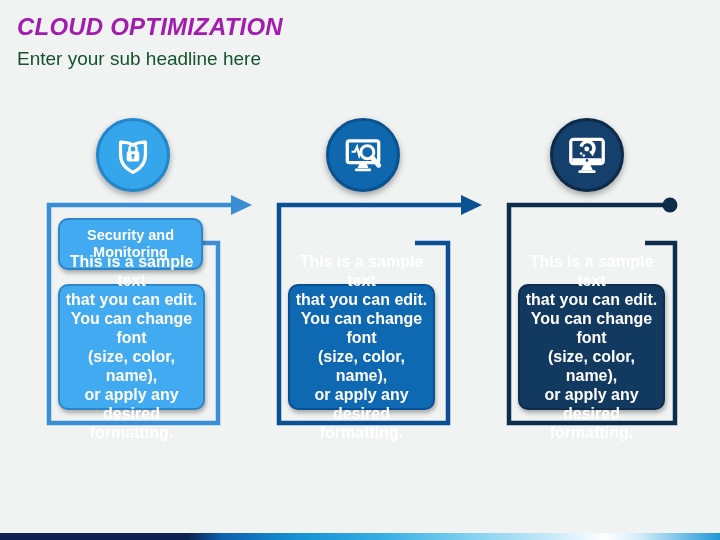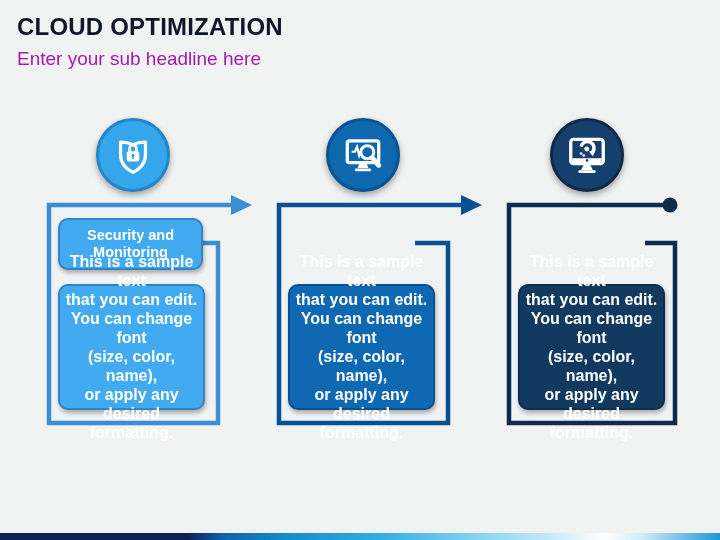--- a/index.html
+++ b/index.html
@@ -3,25 +3,25 @@
 <meta charset="utf-8">
 <style>
   * { margin:0; padding:0; box-sizing:border-box; }
   html,body { background:#e8e9ea; }
   .slide {
     position:relative; width:720px; height:540px; overflow:hidden;
     font-family:"Liberation Sans", sans-serif; background:#f1f2f2;
   }
   .page-title {
     position:absolute; left:17px; top:13px;
-    font-size:24px; font-weight:700; color:#0f172a; letter-spacing:.2px;
+    font-size:24px; font-weight:700; color:#a21caf; letter-spacing:.2px;font-style:italic;
   }
   .page-subtitle {
     position:absolute; left:17px; top:48px;
-    font-size:19px; font-weight:400; color:#a21caf;
+    font-size:19px; font-weight:400; color:#14532d;
   }
   .column { position:absolute; top:0; width:215px; height:470px; }
   .col-0 { left:45px; }
   .col-1 { left:275px; }
   .col-2 { left:505px; }
 
   .icon-badge {
     position:absolute; left:51px; top:118px; width:74px; height:74px;
     border-radius:50%; background:var(--circle); border:3.5px solid var(--ring);
     display:flex; align-items:center; justify-content:center;

